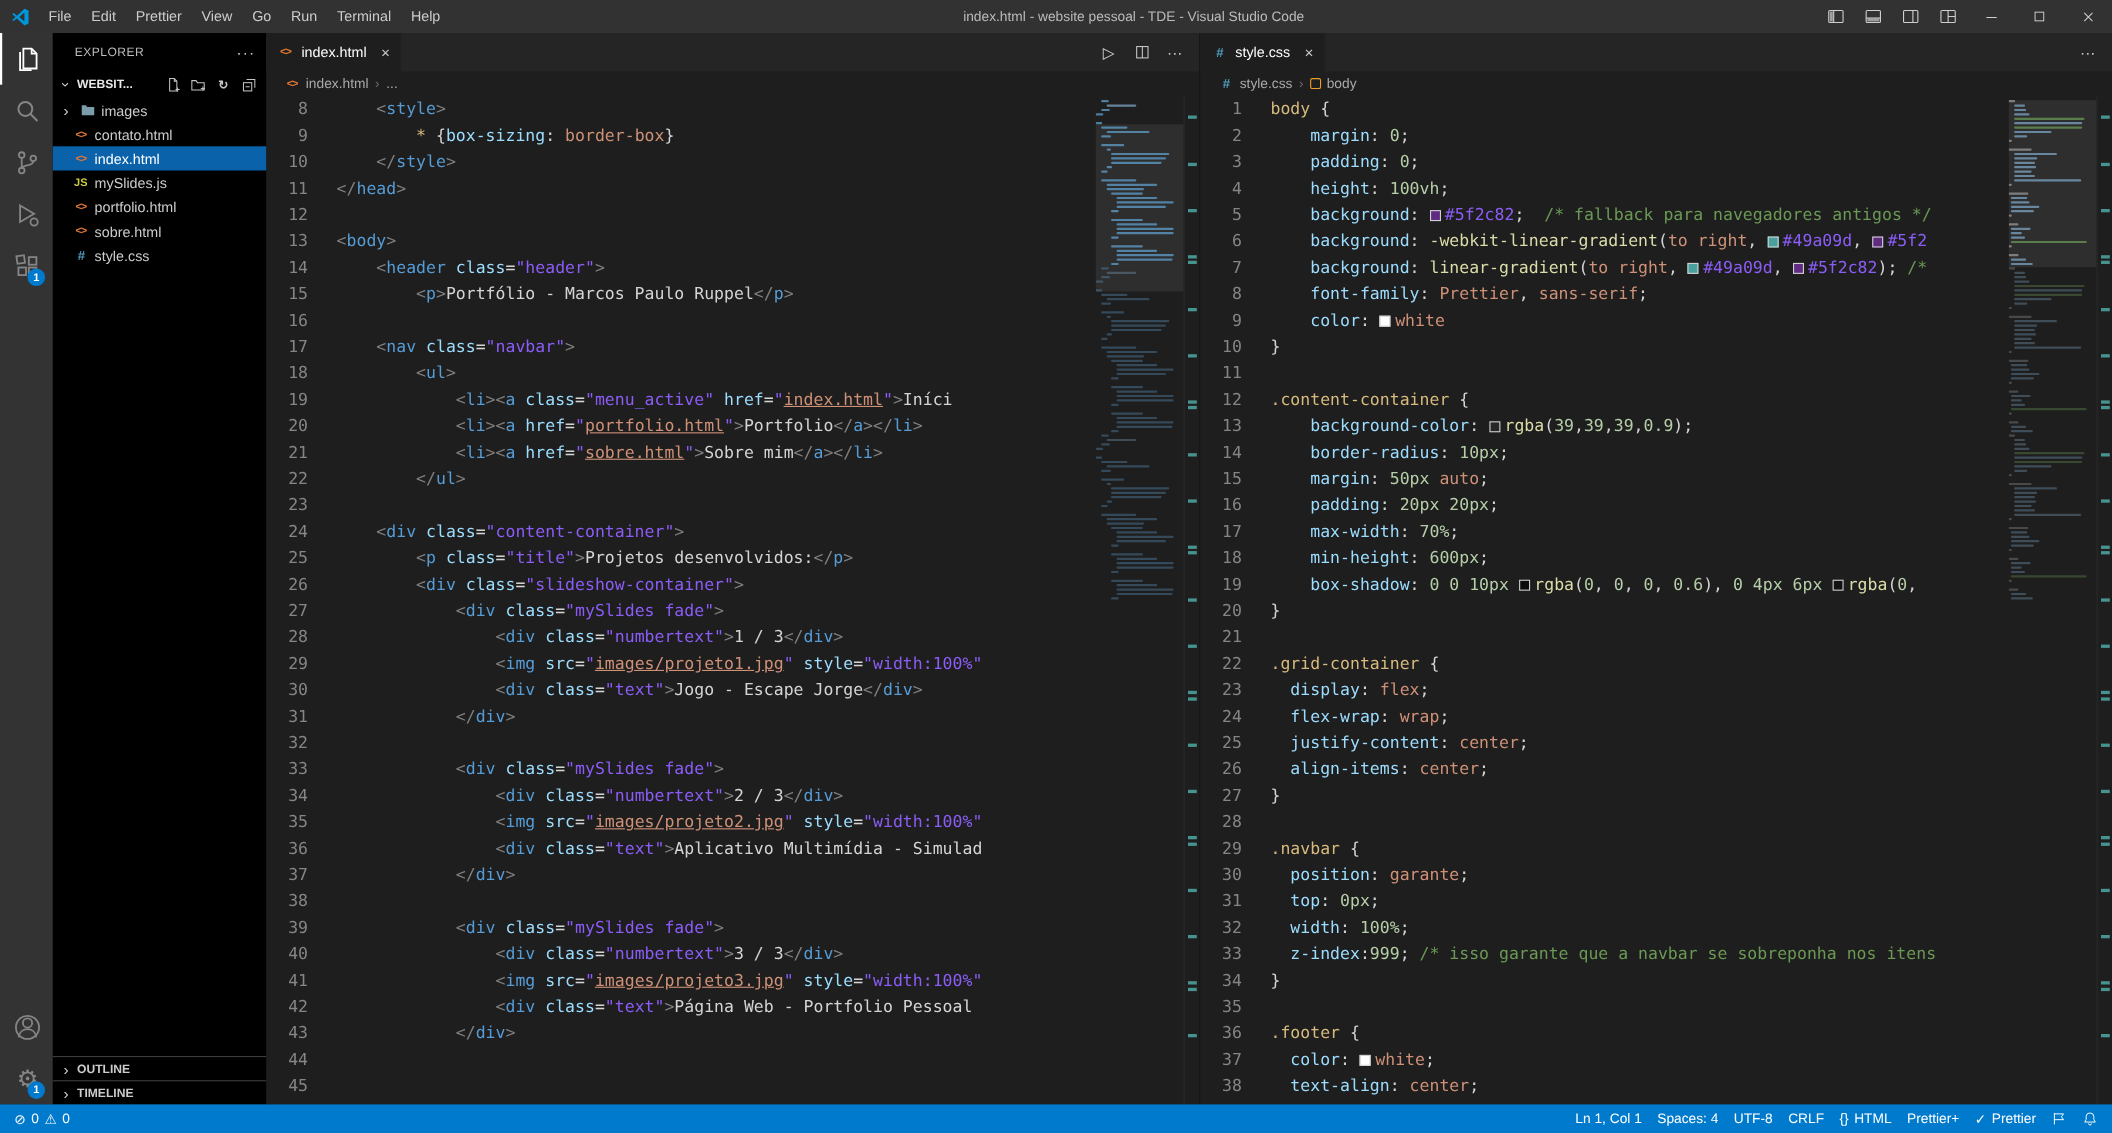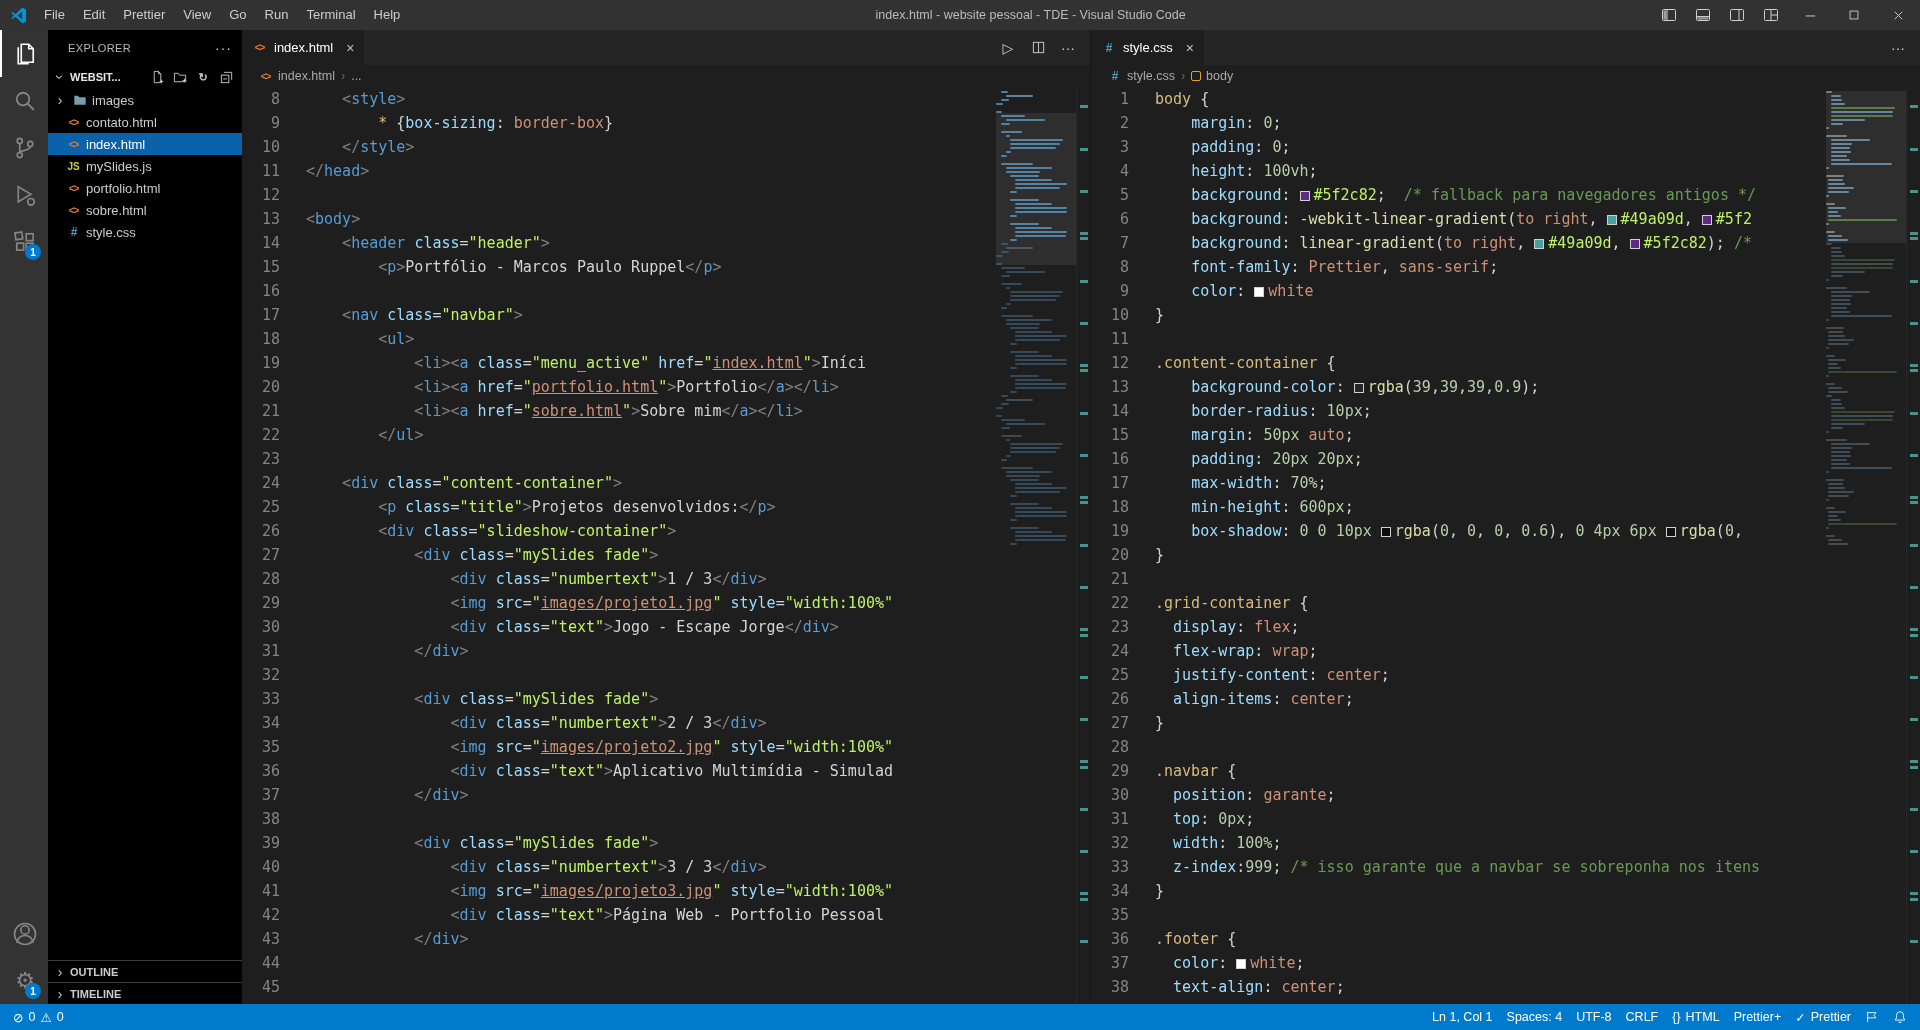--- a/index.html
+++ b/index.html
@@ -71,21 +71,21 @@
   .minimap{flex:0 0 80px;width:80px;position:relative;padding-top:4px;overflow:hidden}
   .mmb{height:2px;margin-bottom:2px;border-radius:1px;background:#8a8a8a}
   .mm-slider{position:absolute;left:0;right:0;background:rgba(130,130,130,.16)}
   .ruler{flex:0 0 14px;width:14px;position:relative;border-left:1px solid rgba(255,255,255,.05)}
   .rm{position:absolute;left:3px;width:8px;height:3px;background:rgba(80,176,172,.8)}
 
   
   .tk-b{color:#808080}
   .tk-t{color:#569cd6}
   .tk-a{color:#9cdcfe}
-  .tk-s{color:#bef264}
+  .tk-s{color:#8b5cf6}
   .tk-u{color:#ce9178;text-decoration:underline}
   .tk-w{color:#d4d4d4}
   .tk-sel{color:#d7ba7d}
   .tk-pr{color:#9cdcfe}
   .tk-n{color:#b5cea8}
   .tk-k{color:#ce9178}
   .tk-f{color:#dcdcaa}
   .tk-c{color:#6a9955}
   .swatch{display:inline-block;width:10px;height:10px;border:1px solid #d0d0d0;margin-right:4px;vertical-align:-1px}
 

